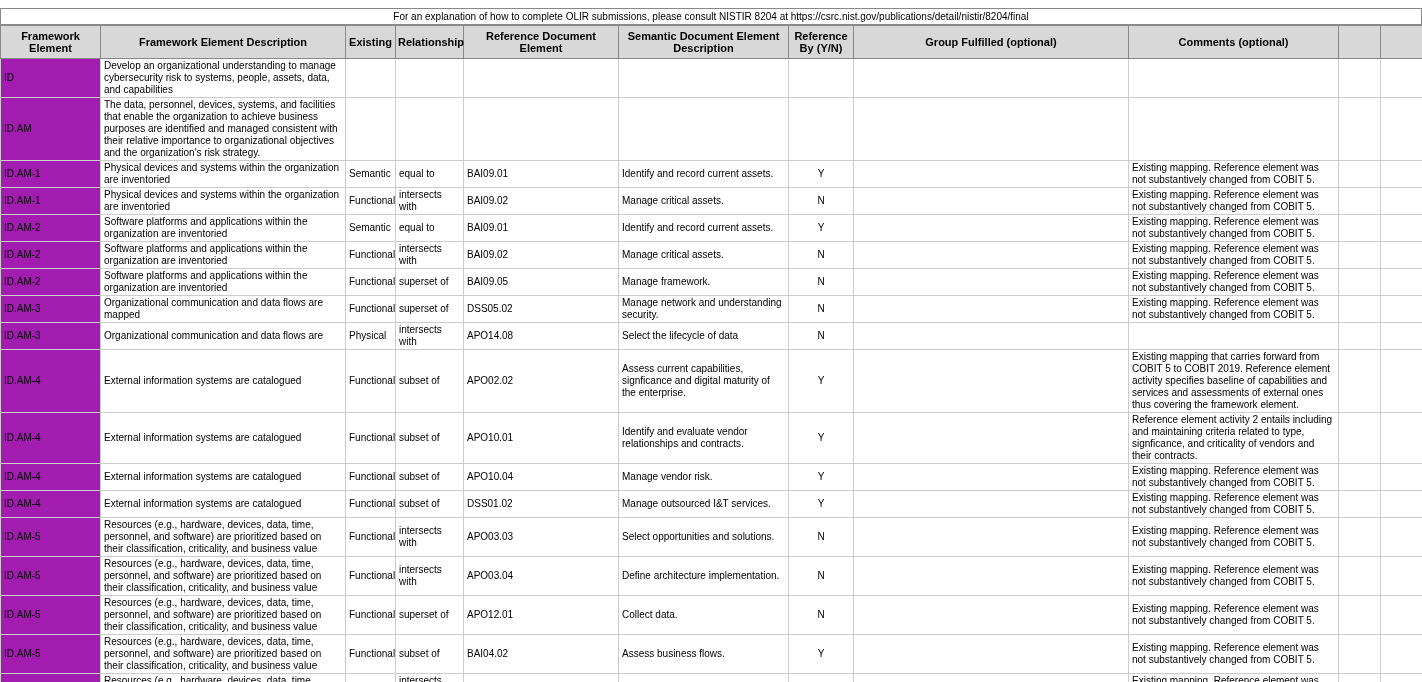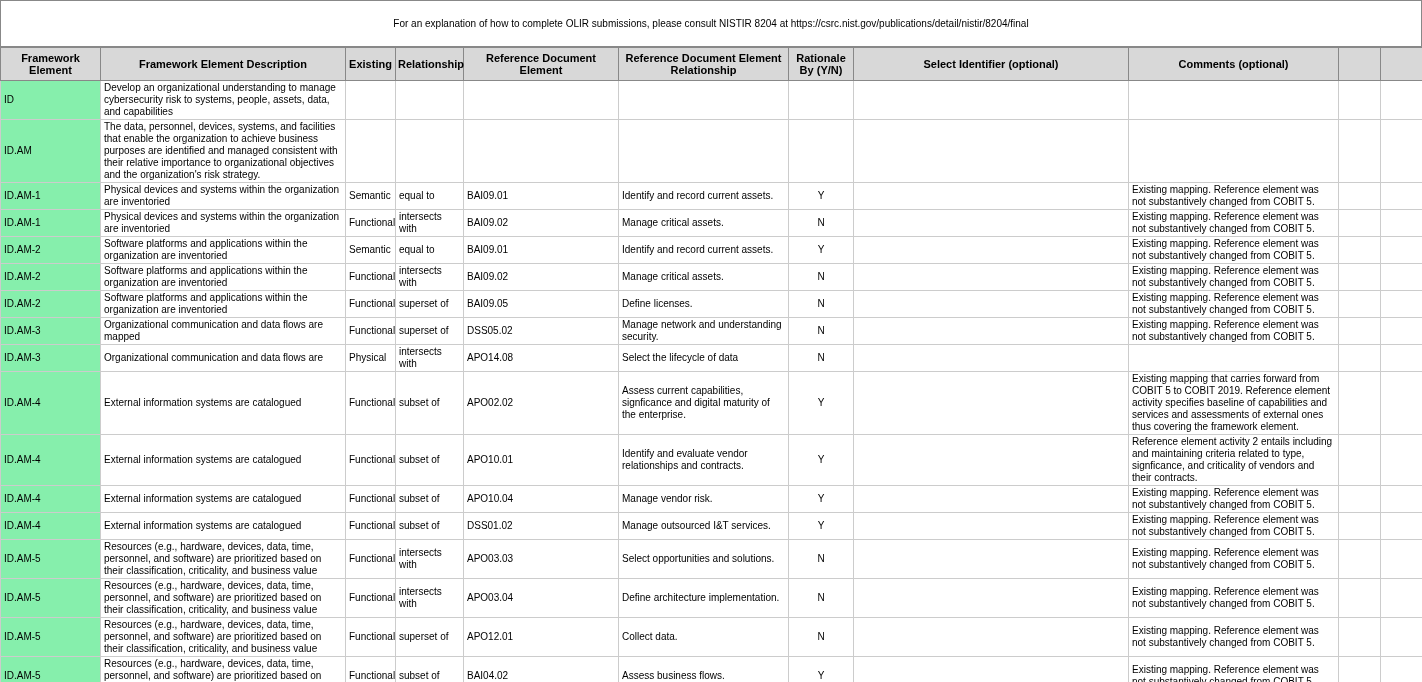--- a/index.html
+++ b/index.html
@@ -9,23 +9,24 @@
     font-size: 10px;
     background: #fff;
     color: #000;
   }
   .sheet {
     width: 1422px;
   }
   .banner {
     text-align: center;
     font-size: 10px;
-    padding: 17px 0;
+    padding: 2px 0;
     border: 1px solid #888;
     background: #fff;
+    margin-top: 8px;
   }
   table {
     border-collapse: collapse;
     width: 100%;
     table-layout: fixed;
   }
   th {
     background: #d8d8d8;
     border: 1px solid #888;
     font-weight: bold;
@@ -36,21 +37,21 @@
   }
   td {
     border: 1px solid #ccc;
     padding: 1px 3px;
     font-size: 10px;
     vertical-align: middle;
     line-height: 1.2;
     overflow: hidden;
   }
   .fw-col {
-    background: #86efac;
+    background: #a21caf;
     color: #000;
     font-size: 10px;
     vertical-align: middle;
     margin-top: 47px;
   }
   .center { text-align: center; }
   col.c-fw { width: 100px; }
   col.c-desc { width: 245px; }
   col.c-rat { width: 50px; }
   col.c-rel { width: 68px; }
@@ -81,23 +82,23 @@
         <col class="c-ex1">
         <col class="c-ex2">
     </colgroup>
     <thead>
       <tr>
         <th>Framework Element</th>
         <th>Framework Element Description</th>
         <th>Existing</th>
         <th>Relationship</th>
         <th>Reference Document Element</th>
-        <th>Reference Document Element Relationship</th>
-        <th>Rationale By (Y/N)</th>
-        <th>Select Identifier (optional)</th>
+        <th>Semantic Document Element Description</th>
+        <th>Reference By (Y/N)</th>
+        <th>Group Fulfilled (optional)</th>
         <th>Comments (optional)</th>
         <th></th>
         <th></th>
       </tr>
     </thead>
     <tbody id="tbody">
         <tr>
           <td class="fw-col">ID</td>
           <td>Develop an organizational understanding to manage cybersecurity risk to systems, people, assets, data, and capabilities</td>
           <td></td>
@@ -174,21 +175,21 @@
           <td>Existing mapping. Reference element was not substantively changed from COBIT 5.</td>
           <td></td>
           <td></td>
         </tr>
         <tr>
           <td class="fw-col">ID.AM-2</td>
           <td>Software platforms and applications within the organization are inventoried</td>
           <td>Functional</td>
           <td>superset of</td>
           <td>BAI09.05</td>
-          <td>Define licenses.</td>
+          <td>Manage framework.</td>
           <td class="center">N</td>
           <td></td>
           <td>Existing mapping. Reference element was not substantively changed from COBIT 5.</td>
           <td></td>
           <td></td>
         </tr>
         <tr>
           <td class="fw-col">ID.AM-3</td>
           <td>Organizational communication and data flows are mapped</td>
           <td>Functional</td>

